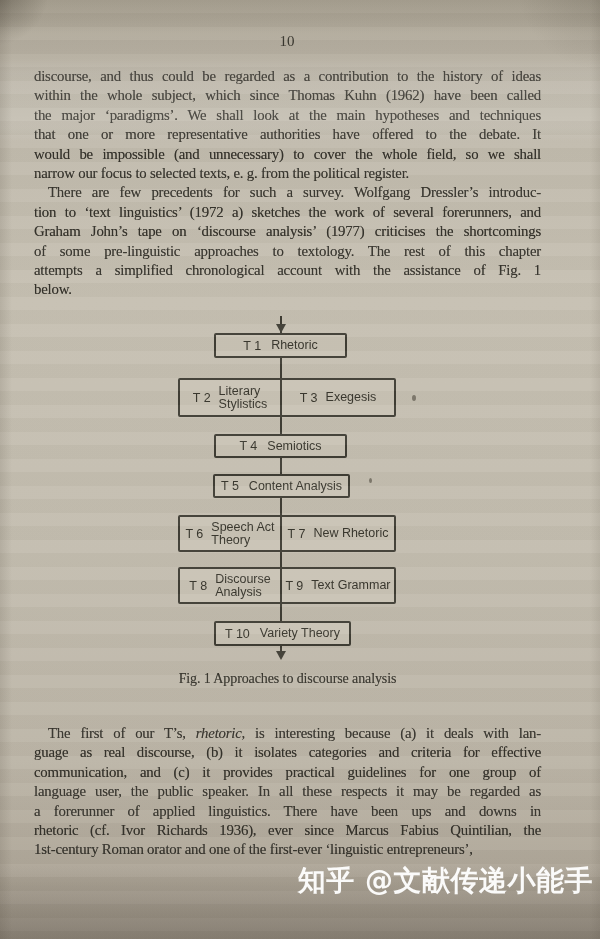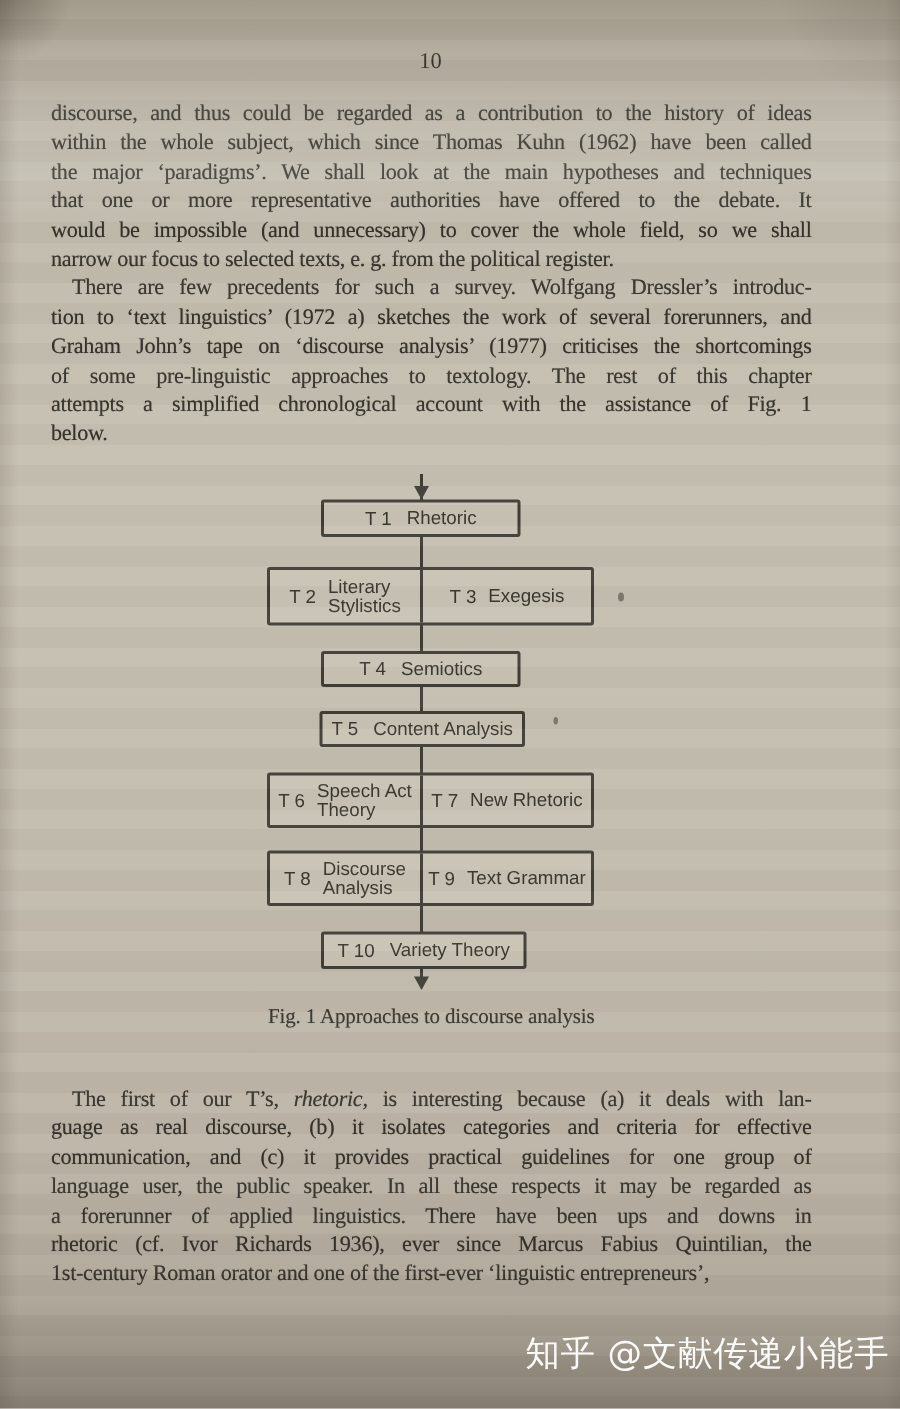--- a/index.html
+++ b/index.html
@@ -45,23 +45,23 @@
   .fbox .nlabel{white-space:pre-line;line-height:13px;text-align:left;}
   .fbox.wide{padding:0;justify-content:stretch;align-items:stretch;}
   .cell{display:flex;align-items:center;justify-content:center;box-sizing:border-box;}
   .cell .nid{margin-right:8px;}
   .cell.cl{width:100px;flex:0 0 100px;}
   .cell.cr{flex:1 1 auto;border-left:2px solid #3f3d34;}
   .caption{position:absolute;top:671px;left:34px;width:507px;text-align:center;
            font-size:14px;color:#37352d;letter-spacing:-0.1px;
            text-shadow:0 0 0.5px rgba(52,48,40,0.5);}
   .speck{position:absolute;background:rgba(70,64,52,0.55);border-radius:50%;z-index:2;}
-  .wm{position:absolute;top:887px;right:7px;z-index:11;color:rgba(255,255,255,0.95);
-      font-family:"DejaVu Sans","Liberation Sans",sans-serif;font-size:23px;
-      letter-spacing:0.5px;font-weight:400;}
+  .wm{position:absolute;top:862px;right:7px;z-index:11;color:rgba(255,255,255,0.95);
+      font-family:"DejaVu Sans","Liberation Sans",sans-serif;font-size:28px;
+      letter-spacing:0.5px;font-weight:700;}
 </style>
 </head>
 <body>
 
 <div class="page">
 
   <div class="pagenum">10</div>
 
   <div class="textblock bl1">
     <div class="para">

